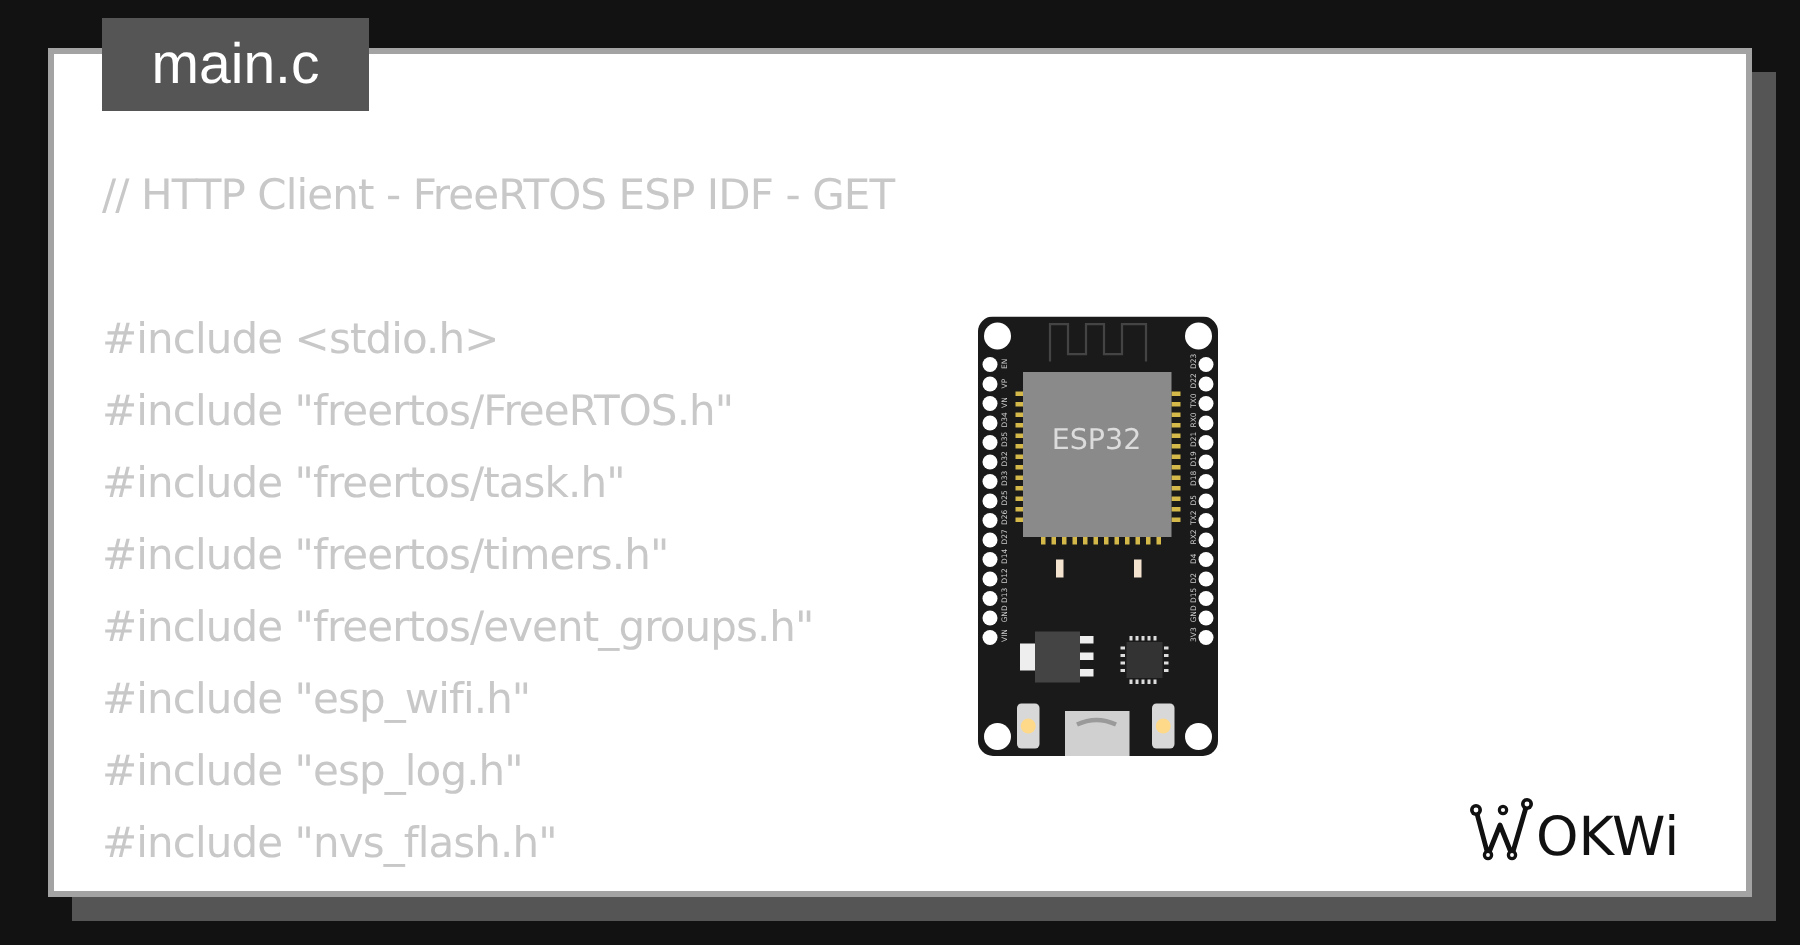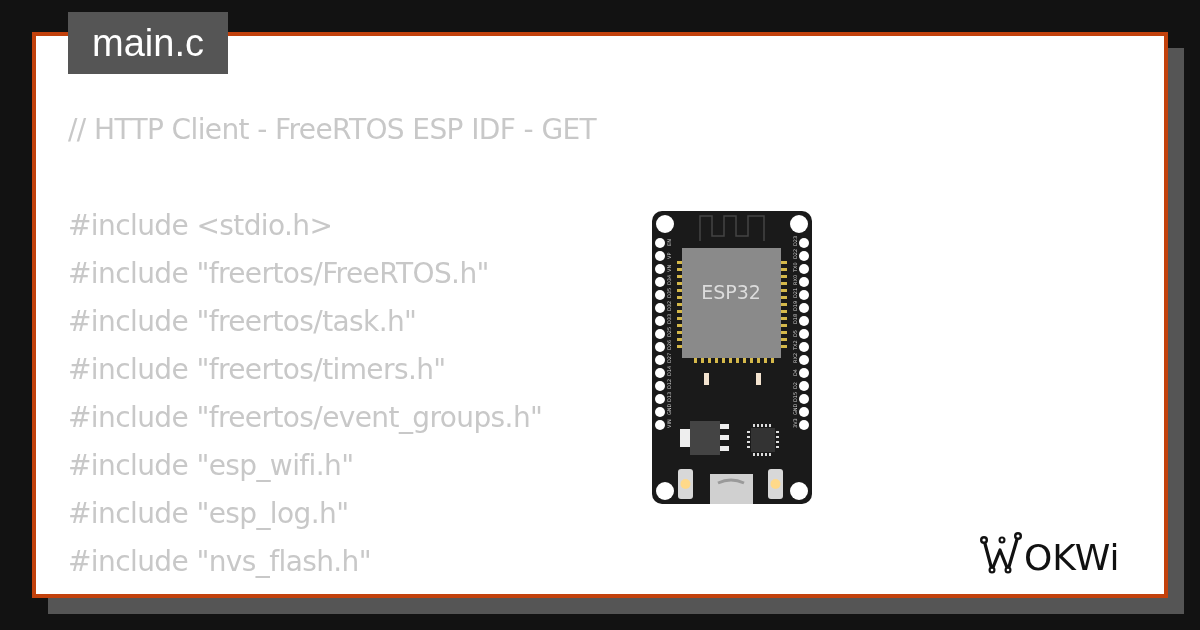--- a/index.html
+++ b/index.html
@@ -1,19 +1,19 @@
 <!DOCTYPE html>
 <html><head>
 <meta charset="utf-8">
 <style>
   html, body { margin:0; padding:0; }
   body { width:1200px; height:630px; background:#121212; position:relative; overflow:hidden; font-family:"DejaVu Sans", sans-serif; }
   .shadow { position:absolute; left:48px; top:48px; width:1136px; height:566px; background:#555555; }
-  .card { position:absolute; left:32px; top:32px; width:1128px; height:558px; background:#ffffff; border:4px solid #c2410c; overflow:hidden; }
-  .tab { position:absolute; left:68px; top:12px; width:160px; height:62px; background:#555555; color:#ffffff; font-family:"Liberation Sans", sans-serif; font-size:38px; line-height:62px; text-align:center; z-index:5; }
+  .card { position:absolute; left:32px; top:32px; width:1128px; height:558px; background:#ffffff; border:4px solid #a3a3a3; overflow:hidden; }
+  .tab { position:absolute; left:68px; top:12px; width:178px; height:62px; background:#555555; color:#ffffff; font-family:"Liberation Sans", sans-serif; font-size:38px; line-height:62px; text-align:center; z-index:5; }
   .code { position:absolute; left:32px; top:70px; margin:0; font-family:"DejaVu Sans", sans-serif; font-size:28px; line-height:48px; color:#c8c8c8; white-space:pre; letter-spacing:-0.6px; }
   .code-line { display:block; height:48px; }
   .board { position:absolute; left:652px; top:211px; width:160px; height:293px; }
   .logo { position:absolute; left:978px; top:528px; width:172px; height:50px; }
 </style>
 </head>
 <body>
 
 <div class="shadow"></div>
 

